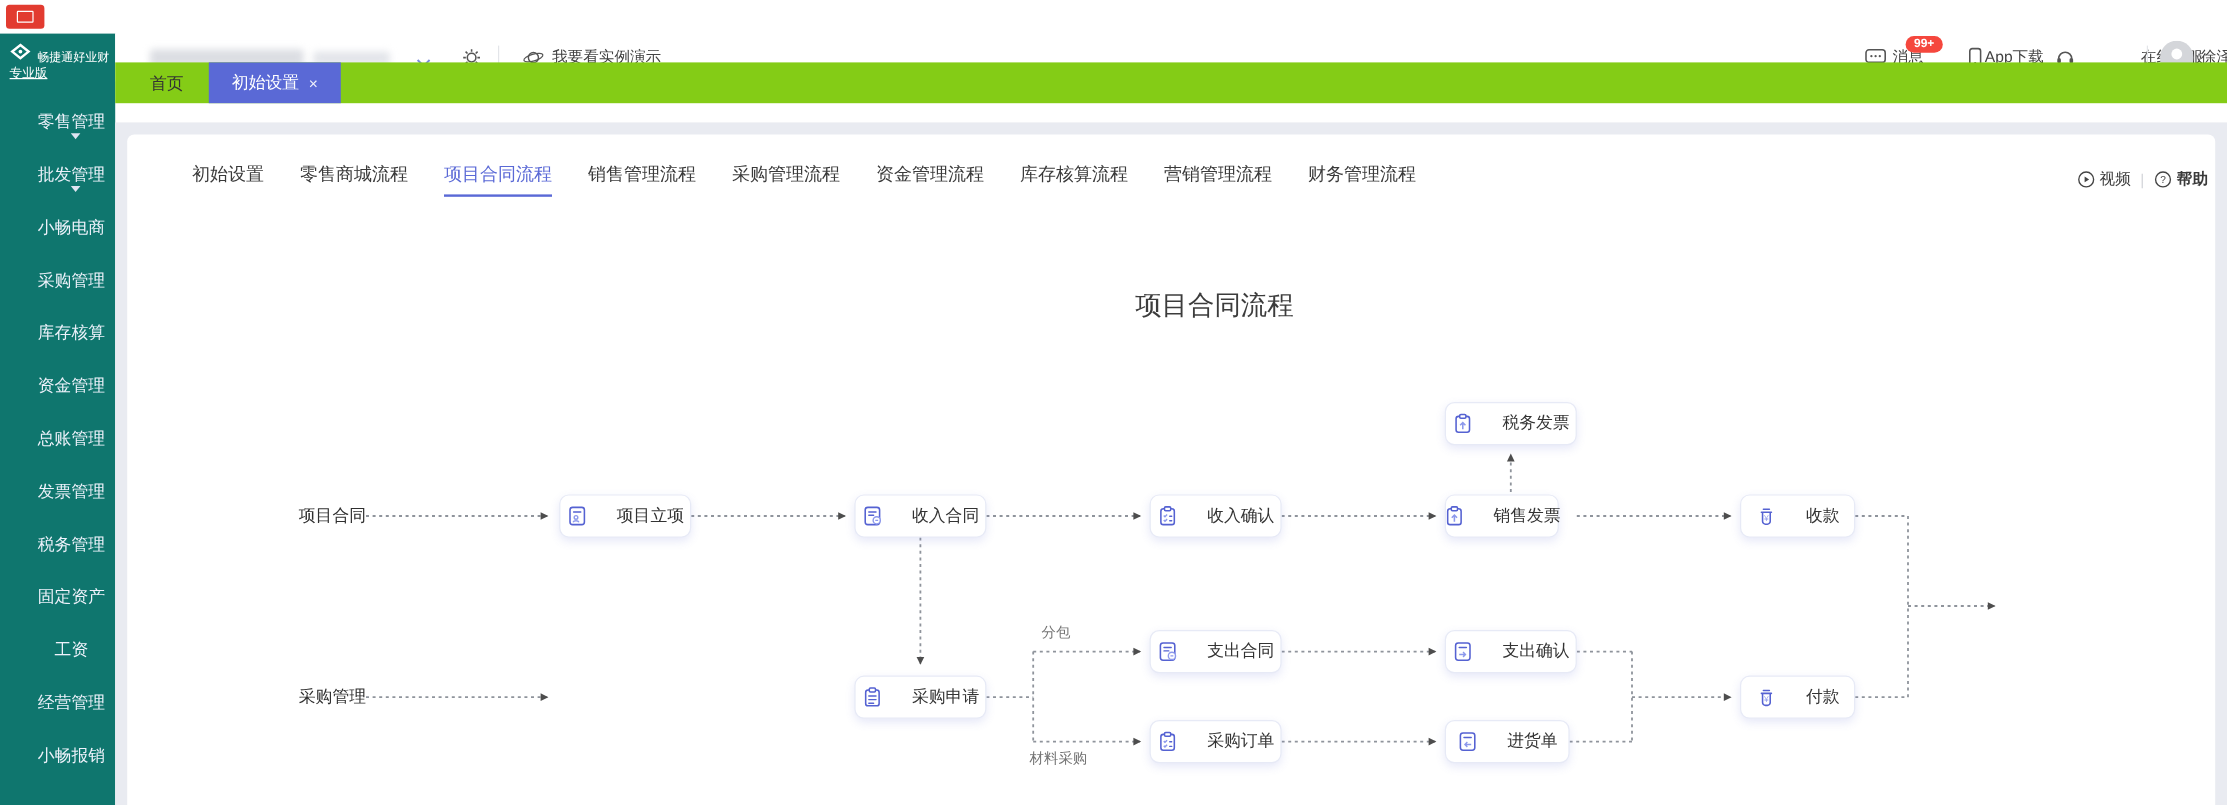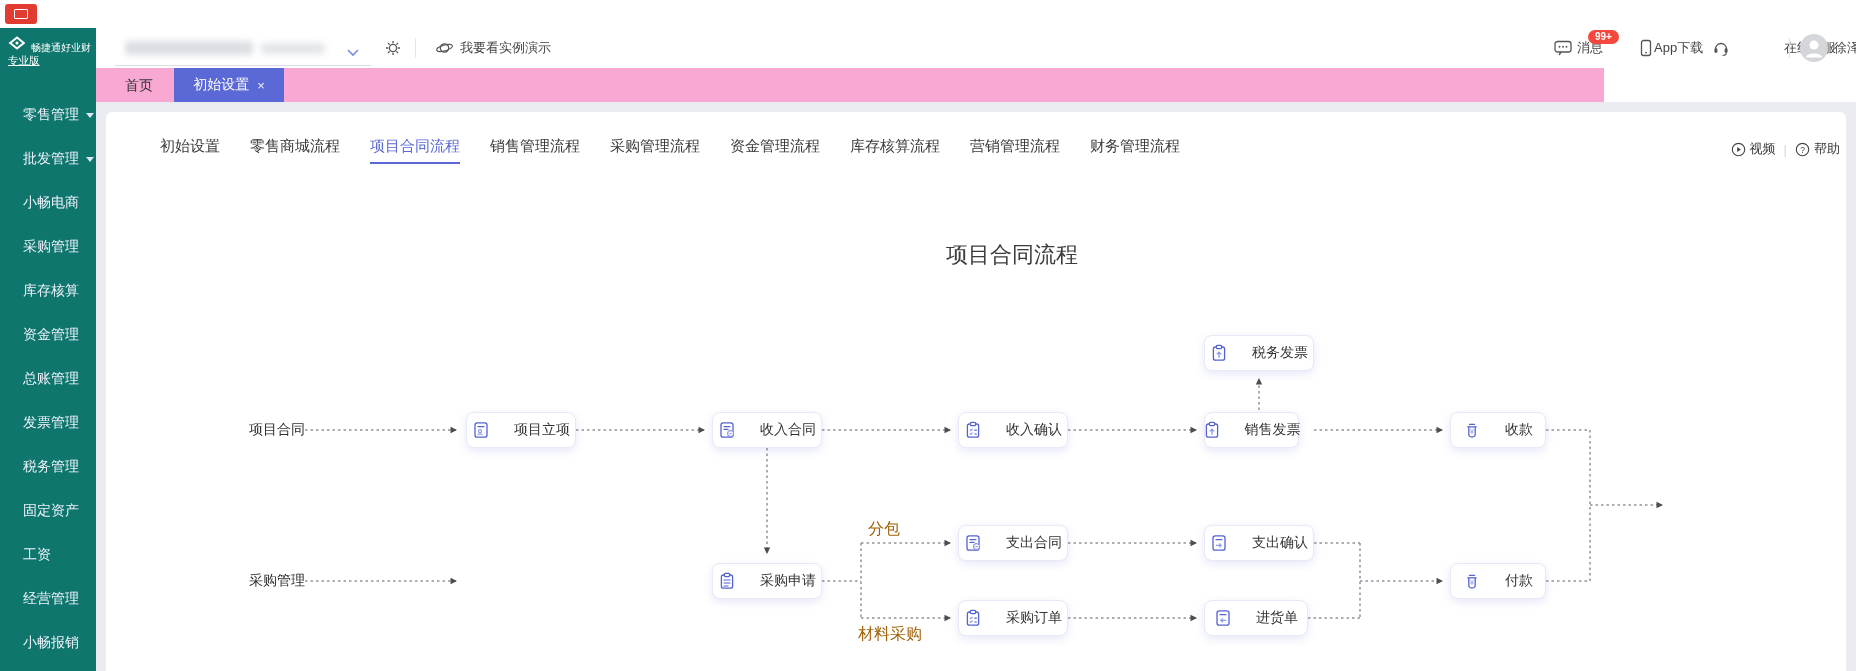--- a/index.html
+++ b/index.html
@@ -12,39 +12,39 @@
     border-radius:3px;display:flex;align-items:center;justify-content:center;}
   .corner-badge i{display:block;width:14px;height:10px;border:1.5px solid #fff;border-radius:1px;}
 
   
   .sidebar{position:absolute;left:0;top:28px;width:96px;height:643px;background:#0f766e;color:#eef2fb;}
   .logo{position:relative;height:40px;}
   .logo-mark{position:absolute;left:7px;top:7px;}
   .brand-name{position:absolute;left:31px;top:13px;font-size:10px;white-space:nowrap;color:#fff;}
   .edition{position:absolute;left:8px;top:26px;font-size:10.5px;color:#fff;text-decoration:underline;}
   .nav{padding-top:25px;}
-  .nav-item{height:44px;display:flex;align-items:center;padding-left:23px;font-size:14px;cursor:pointer;}
+  .nav-item{height:44px;display:flex;align-items:center;padding-left:23px;font-size:14px;cursor:pointer;flex-direction:column;}
   .caret{width:0;height:0;border-left:4px solid transparent;border-right:4px solid transparent;
     border-top:5px solid #dfe5f2;margin-left:7px;}
 
   
   .header{position:absolute;left:96px;top:28px;width:1760px;height:40px;background:#fff;font-size:13px;color:#424242;}
   .company-select{position:absolute;left:19px;top:4px;width:256px;height:34px;border-bottom:1px solid #d9dce1;}
   .blur1{position:absolute;left:10px;top:9px;width:128px;height:14px;background:#dcdee3;border-radius:3px;filter:blur(3px);}
   .blur2{position:absolute;left:146px;top:11px;width:64px;height:11px;background:#e3e5ea;border-radius:3px;filter:blur(3px);}
   .sel-chevron{position:absolute;right:12px;top:13px;}
   .h-ic{position:absolute;top:11px;}
   .h-divider{position:absolute;top:10px;height:20px;border-left:1px solid #e3e5e9;}
   .h-text{position:absolute;top:0;line-height:40px;white-space:nowrap;}
   .msg-badge{position:absolute;left:1492px;top:2px;background:#f5473d;color:#fff;font-size:10px;font-weight:bold;
     padding:2px 7px;border-radius:9px;line-height:1;}
   .avatar{position:absolute;left:1704px;top:6px;}
 
   
-  .tabstrip{position:absolute;left:96px;top:68px;width:1508px;height:34px;background:#f9a8d4;}
+  .tabstrip{position:absolute;left:96px;top:52px;width:1760px;height:34px;background:#84cc16;}
   .tab-home{position:absolute;left:14px;top:0;width:58px;height:34px;line-height:34px;text-align:center;
     font-size:14px;color:#333;cursor:pointer;}
   .tab-active{position:absolute;left:78px;top:0;width:110px;height:34px;background:#5a69d6;color:#fff;
     display:flex;align-items:center;justify-content:center;font-size:14px;cursor:pointer;}
   .tab-close{margin-left:8px;font-size:13px;opacity:.9;cursor:pointer;}
 
   
   .content-bg{position:absolute;left:96px;top:102px;width:1760px;height:569px;background:#e9ebf1;}
   .card{position:absolute;left:10px;top:10px;width:1740px;height:559px;background:#fff;border-radius:6px 6px 0 0;}
 
@@ -54,21 +54,21 @@
   .subtab.active{color:#5a69d6;border-bottom:2px solid #5a69d6;}
   .helpbar{position:absolute;right:6px;top:28px;display:flex;align-items:center;gap:8px;font-size:13px;color:#3a3a3a;justify-content:center;}
   .helpbar .sep{color:#d4d6da;}
   .helpbar span{display:flex;align-items:center;gap:4px;cursor:pointer;}
 
   
   .flow-title{position:absolute;left:0;right:0;top:128px;text-align:center;font-size:22px;font-weight:500;
     color:#3c3c3c;transform:translateX(36px);}
   .flow-lines{position:absolute;left:0;top:0;}
   .lane-label{position:absolute;width:74px;text-align:right;font-size:14px;font-weight:500;color:#2f2f2f;}
-  .branch-label{position:absolute;font-size:16px;color:#a16207;}
+  .branch-label{position:absolute;font-size:12px;color:#737373;}
   .node{position:absolute;height:36px;display:flex;align-items:center;justify-content:center;gap:24px;
     background:#fff;border:1px solid #e7eaf6;border-radius:8px;box-shadow:0 3px 8px rgba(99,115,212,.16);
     font-size:14px;color:#333;cursor:pointer;white-space:nowrap;}
   .nicon{width:18px;height:18px;flex:0 0 18px;}
   .nicon svg{display:block;}
 </style>
 </head>
 <body>
 
 <div class="topstrip">
@@ -228,21 +228,21 @@
             <path d="M6.6 5.4l4 2.6-4 2.6z" fill="#444"></path>
           </svg>
       <b style="font-weight:normal">视频</b>
     </span>
     <span class="sep">|</span>
     <span>
       <svg width="15" height="15" viewBox="0 0 16 16">
             <circle cx="8" cy="8" r="6.6" stroke="#444" stroke-width="1.2" fill="none"></circle>
             <text x="8" y="11.2" text-anchor="middle" font-size="9" fill="#444">?</text>
           </svg>
-      <b style="font-weight:normal">帮助</b>
+      <b style="font-weight:bold">帮助</b>
     </span>
   </div>
 
   <div class="flow-title">项目合同流程</div>
 
   <svg class="flow-lines" width="1740" height="559" viewBox="0 0 1740 559">
     <defs>
       <marker id="arw" markerWidth="8" markerHeight="8" viewBox="0 0 8 8" refX="6" refY="4" orient="auto" markerUnits="userSpaceOnUse">
         <path d="M0.5,0.8 L7,4 L0.5,7.2 Z" fill="#4d4d4d"></path>
       </marker>

